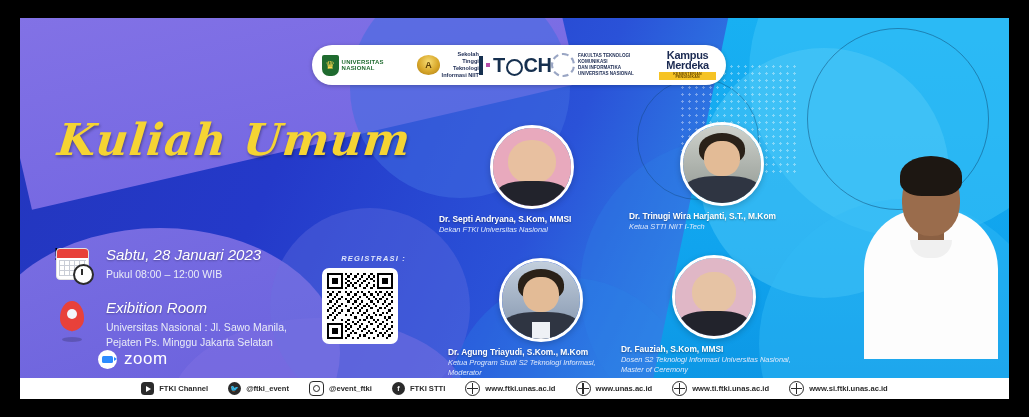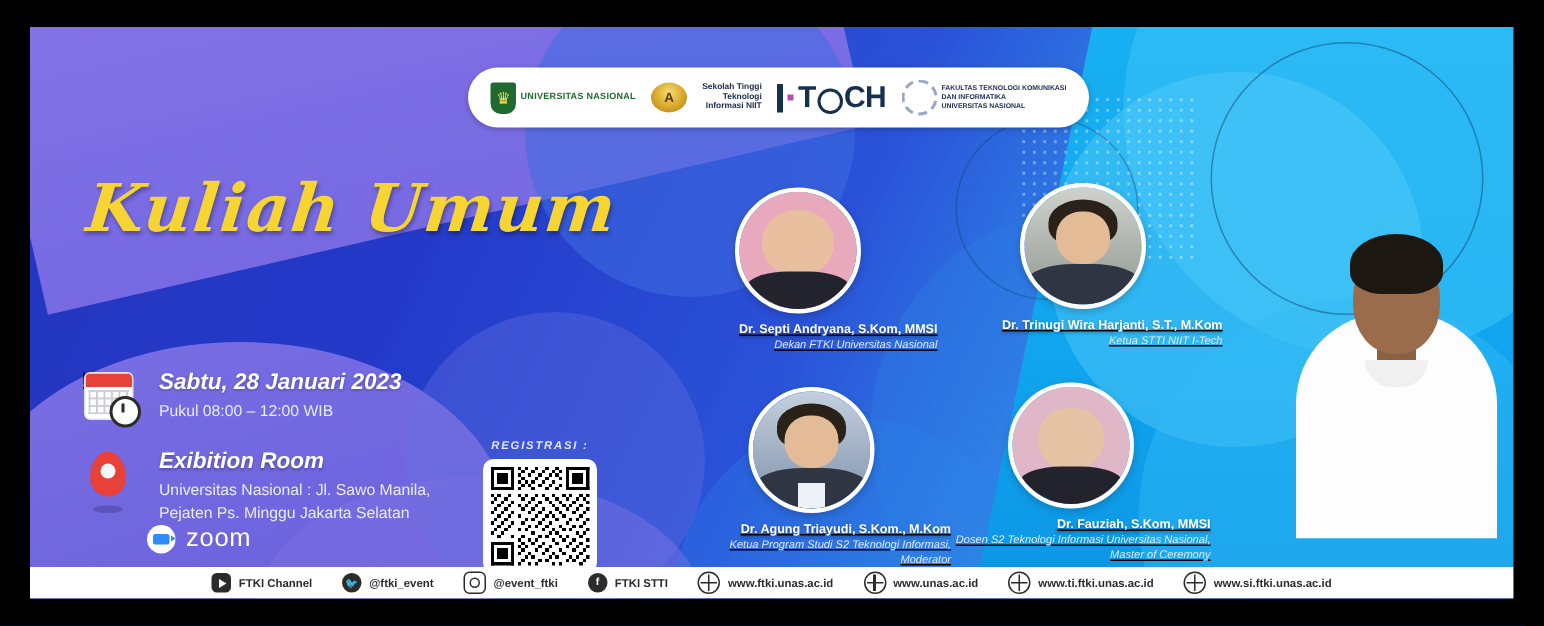--- a/index.html
+++ b/index.html
@@ -88,44 +88,44 @@
     border:2px solid #2b2b2b;}
   .clock::after{content:"";position:absolute;left:6px;top:3px;width:1.5px;height:6px;background:#2b2b2b;}
   .pin{position:absolute;left:6px;top:2px;width:24px;height:30px;background:#e8413a;
     border-radius:50% 50% 50% 50%/58% 58% 42% 42%;}
   .pin::after{content:"";position:absolute;left:50%;top:58%;width:0;height:0;margin-left:-7px;
     border-left:7px solid transparent;border-right:7px solid transparent;border-top:14px solid #e8413a;}
   .pin .hole{position:absolute;left:7px;top:8px;width:10px;height:10px;border-radius:50%;
     background:#f3f6fb;z-index:2;}
   .pin-shadow{position:absolute;left:8px;bottom:-1px;width:20px;height:5px;border-radius:50%;
     background:rgba(0,0,0,.18);}
-  .i-title{color:#fff;font-weight:bold;font-style:italic;font-size:15px;line-height:1.25;
+  .i-title{color:#fff;font-weight:normal;font-style:italic;font-size:15px;line-height:1.25;
     text-shadow:0 1px 2px rgba(0,0,0,.3);}
   .i-sub{color:#e9ecf7;font-size:10.5px;line-height:1.42;margin-top:2px;}
 
   .hybrid{position:absolute;left:78px;top:331px;display:flex;align-items:center;gap:7px;}
   .hybrid .txt{color:#fff;font-weight:bold;font-style:italic;font-size:15.5px;
     text-shadow:0 1px 2px rgba(0,0,0,.3);}
   .zoom-badge{width:19px;height:19px;border-radius:50%;background:#fff;display:flex;align-items:center;
     justify-content:center;}
   .zoom-cam{width:11px;height:7px;background:#2d8cff;border-radius:1.5px;position:relative;}
   .zoom-cam::after{content:"";position:absolute;right:-3.5px;top:1px;border-top:2.5px solid transparent;
     border-bottom:2.5px solid transparent;border-left:3.5px solid #2d8cff;}
   .zoom-word{color:#fff;font-size:17px;letter-spacing:.5px;font-weight:500;}
 
   
-  .qr-wrap{position:absolute;left:294px;top:236px;width:92px;text-align:center;margin-top:38px;}
+  .qr-wrap{position:absolute;left:294px;top:236px;width:92px;text-align:right;}
   .qr-label{color:#dfe6fb;font-size:7.5px;font-style:italic;letter-spacing:1.2px;font-weight:bold;
     margin-bottom:5px;}
   .qr-card{width:76px;height:76px;margin:0 auto;background:#fff;border-radius:7px;padding:5px;
     box-sizing:border-box;}
   .qr-img{width:100%;height:100%;}
 
   
-  .sp{position:absolute;text-align:right;width:186px;text-decoration:underline;}
+  .sp{position:absolute;text-align:left;width:186px;}
   .sp .photo{width:78px;height:78px;border-radius:50%;margin:0 auto 5px;border:3px solid #fff;
     overflow:hidden;position:relative;box-shadow:0 2px 6px rgba(0,0,0,.2);}
   .sp .nm{color:#fff;font-weight:bold;font-size:8.4px;line-height:1.3;text-shadow:0 1px 2px rgba(0,0,0,.35);}
   .sp .rl{color:#dfe9fb;font-size:7.4px;font-style:italic;line-height:1.32;}
   .sp1{left:419px;top:107px;}
   .sp2{left:609px;top:104px;}
   .sp3{left:428px;top:240px;}
   .sp4{left:601px;top:237px;}
 
   
@@ -233,20 +233,25 @@
         <span class="oglyph"></span>
         <span>CH</span>
       </div>
       <div class="lg">
         <div class="ftki-gear"></div>
         <div class="ftki-txt">
           <div>FAKULTAS TEKNOLOGI KOMUNIKASI</div>
           <div>DAN INFORMATIKA</div>
           <div>UNIVERSITAS NASIONAL</div>
         </div>
+      </div>
+      <div class="km">
+        <div>Kampus</div>
+        <div>Merdeka</div>
+        <span class="ribbon">KEMENTERIAN PENDIDIKAN</span>
       </div>
     </div>
 
     <div class="script">Kuliah Umum</div>
 
     <div class="inforow ir-date">
       <div class="ico">
         <div class="cal">
           <div class="top"></div>
             <div class="grid"></div>

